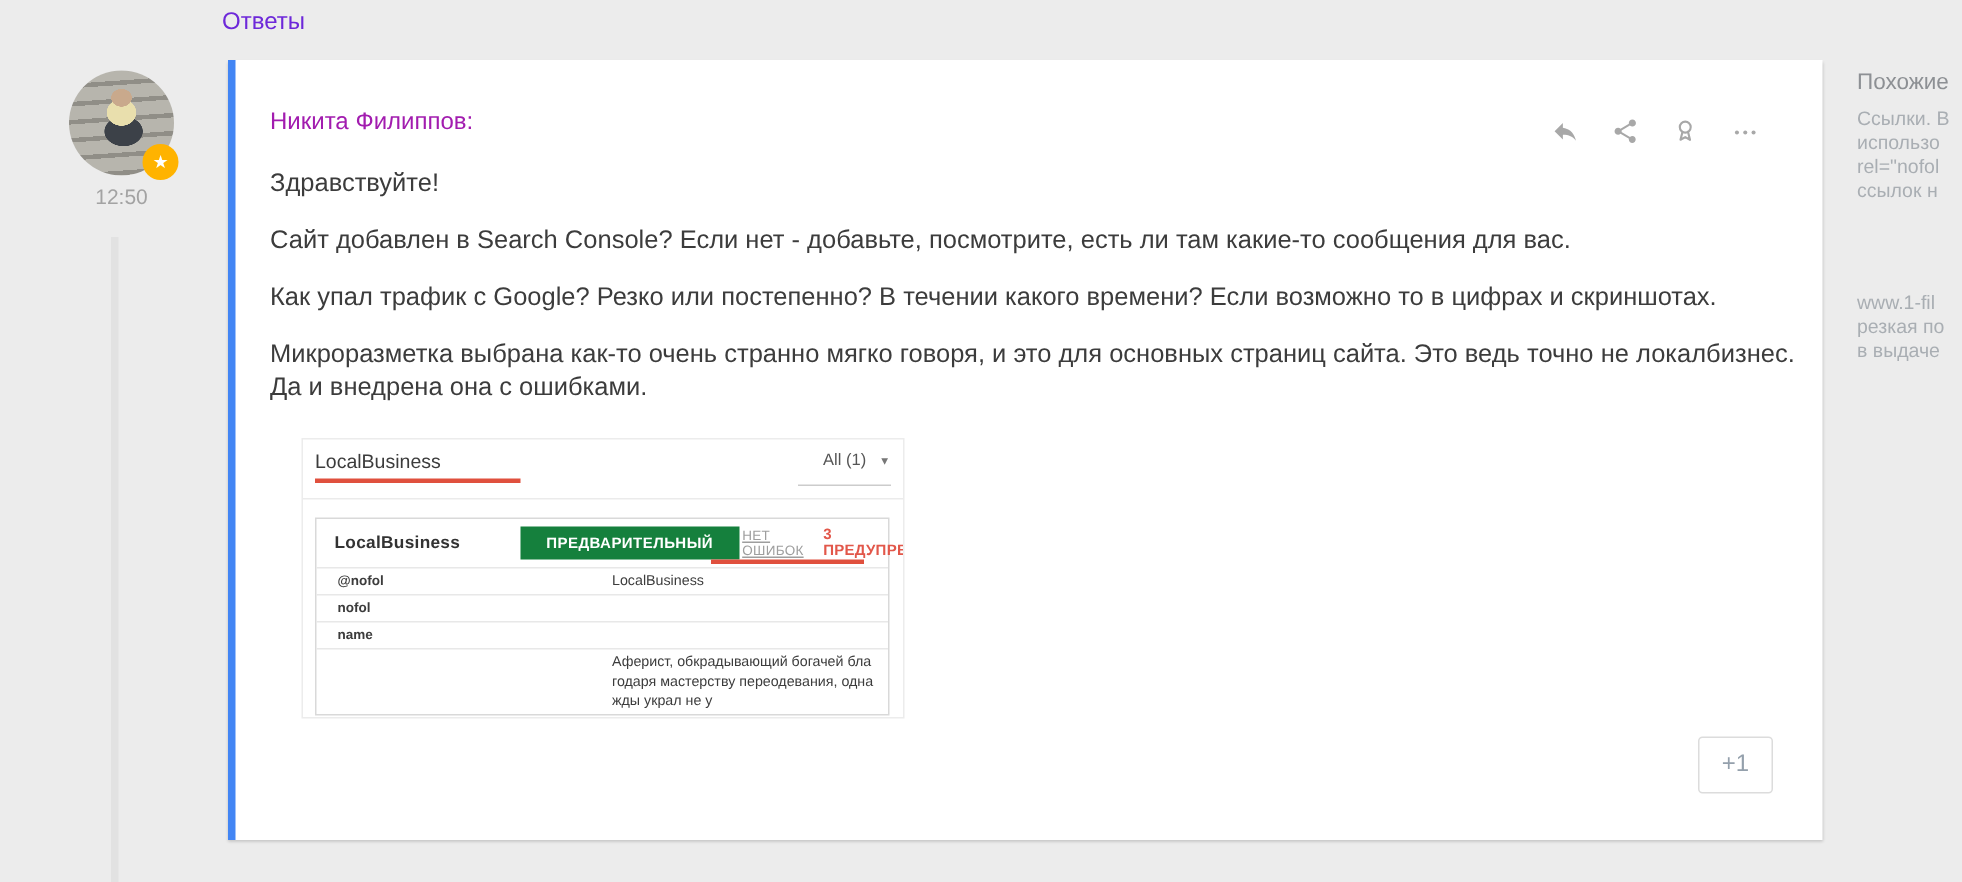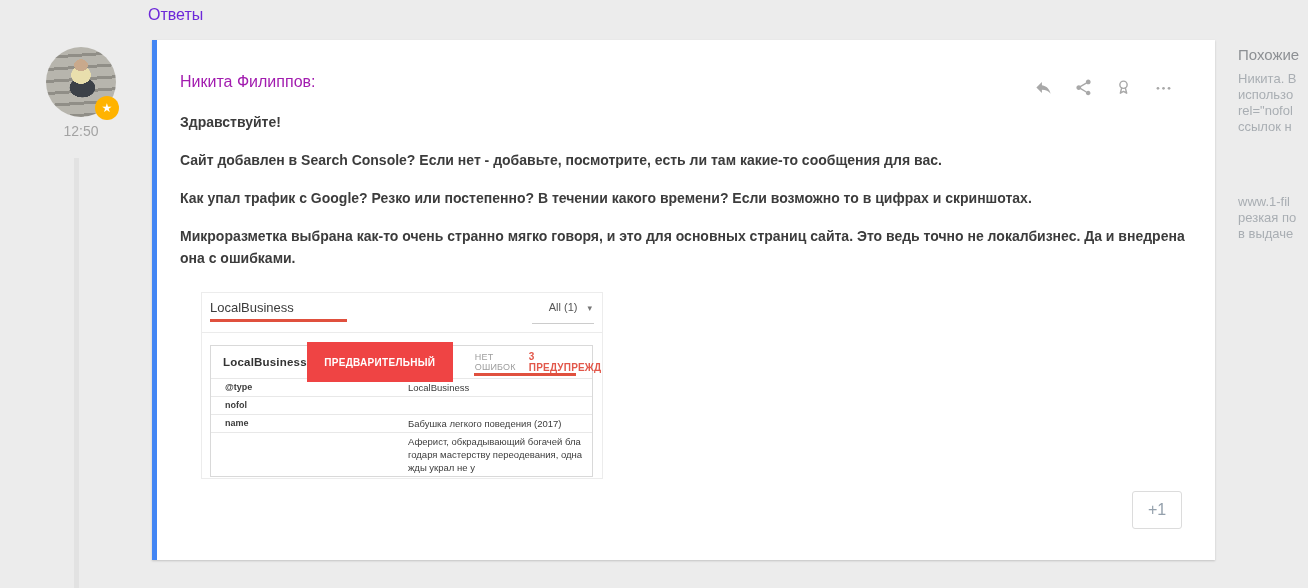--- a/index.html
+++ b/index.html
@@ -37,42 +37,42 @@
     box-shadow:0 1px 2px rgba(0,0,0,.18);
   }
   .author{position:absolute;left:23px;top:33px;font-size:16px;color:#a21caf;}
   .actions{position:absolute;top:38px;right:42px;display:flex;gap:21px;align-items:center;}
   .action{width:19px;height:19px;cursor:pointer;}
   .action svg{display:block;width:19px;height:19px;}
   .act-fill{fill:#a8a8a8;}
   .act-stroke{fill:none;stroke:#a8a8a8;stroke-width:1.8;stroke-linecap:round;stroke-linejoin:round;}
 
   .post-text{position:absolute;left:23px;top:71px;width:1018px;}
-  .post-text p{margin:0 0 16px;font-size:14px;line-height:22px;color:#3c3c3c;font-weight:bold;}
+  .post-text p{margin:0 0 16px;font-size:17px;line-height:22px;color:#3c3c3c;}
 
   
   .screenshot{
     position:absolute;left:44px;top:252px;width:400px;height:185px;
     background:#fff;border:1px solid #ececec;overflow:hidden;cursor:pointer;
   }
   .ss-toolbar{position:relative;height:39px;border-bottom:1px solid #ebebeb;}
   .ss-title{position:absolute;left:8px;top:7px;font-size:13px;color:#3c3c3c;}
   .ss-title-underline{position:absolute;left:8px;top:26px;width:137px;height:3px;background:#e0503e;}
   .ss-filter{position:absolute;right:10px;top:8px;font-size:11px;color:#555;cursor:pointer;}
   .ss-filter .arrow{margin-left:10px;font-size:9px;color:#777;}
   .ss-filter-underline{position:absolute;right:8px;top:30px;width:62px;height:1px;background:#ccc;}
 
   .ss-table{position:absolute;left:8px;top:52px;width:383px;border:1px solid #d9d9d9;background:#fff;box-sizing:border-box;}
   .ss-header{display:flex;align-items:center;height:32px;position:relative;}
   .ss-type{width:88px;padding-left:12px;font-weight:bold;font-size:11.5px;color:#333;letter-spacing:.2px;}
   .ss-badge{
-    width:146px;height:40px;background:#ef4444;color:#fff;font-size:10px;font-weight:bold;
-    display:flex;align-items:center;justify-content:center;letter-spacing:.3px;flex:none;
+    width:146px;height:22px;background:#15803d;color:#fff;font-size:10px;font-weight:bold;
+    display:flex;align-items:center;justify-content:center;letter-spacing:.3px;flex:none;margin-left:40px;
   }
-  .ss-errors{font-size:9px;color:#9e9e9e;line-height:10px;margin-left:22px;letter-spacing:.2px;}
+  .ss-errors{font-size:9px;color:#9e9e9e;line-height:10px;margin-left:2px;letter-spacing:.2px;text-decoration:underline;}
   .ss-warnings{font-size:10px;font-weight:bold;color:#e2574a;margin-left:13px;letter-spacing:.2px;cursor:pointer;}
   .ss-warn-underline{position:absolute;left:263px;top:27px;width:102px;height:3px;background:#e0503e;}
 
   .ss-row{display:flex;border-top:1px solid #e8e8e8;}
   .ss-key{width:196px;box-sizing:border-box;padding:2px 4px 2px 14px;font-size:9px;font-weight:bold;color:#3c3c3c;line-height:13px;}
   .ss-val{flex:1;padding:2px 8px 2px 1px;font-size:9.5px;color:#3c3c3c;line-height:13px;word-break:break-all;}
 
   .plus-one{
     position:absolute;right:33px;bottom:31px;width:50px;height:38px;box-sizing:border-box;
     border:1px solid #dcdcdc;border-radius:3px;background:#fff;color:#94a0ac;font-size:16px;
@@ -152,44 +152,43 @@
         <div class="ss-errors">
           <div>НЕТ</div>
           <div>ОШИБОК</div>
         </div>
         <div class="ss-warnings">3 ПРЕДУПРЕЖДЕНИЯ</div>
         <div class="ss-warn-underline"></div>
 
       </div>
 
       <div class="ss-row">
-        <div class="ss-key">@type</div>
+        <div class="ss-key">@nofol</div>
         <div class="ss-val">LocalBusiness</div>
       </div>
       <div class="ss-row">
         <div class="ss-key">nofol</div>
       </div>
       <div class="ss-row">
         <div class="ss-key">name</div>
-        <div class="ss-val">Бабушка легкого поведения (2017)</div>
       </div>
       <div class="ss-row">
         <div class="ss-key"></div>
         <div class="ss-val">Аферист, обкрадывающий богачей благодаря мастерству переодевания, однажды украл не у</div>
       </div>
     </div>
   </div>
 
   <div class="plus-one">+1</div>
 </div>
 
 <div class="sidebar">
   <div class="sb-heading">Похожие</div>
   <div class="sb-item sb-item-1">
-    <div>Никита. В</div>
+    <div>Ссылки. В</div>
     <div>использо</div>
     <div>rel="nofol</div>
     <div>ссылок н</div>
   </div>
   <div class="sb-item sb-item-2">
     <div>www.1-fil</div>
     <div>резкая по</div>
     <div>в выдаче</div>
   </div>
 </div>

